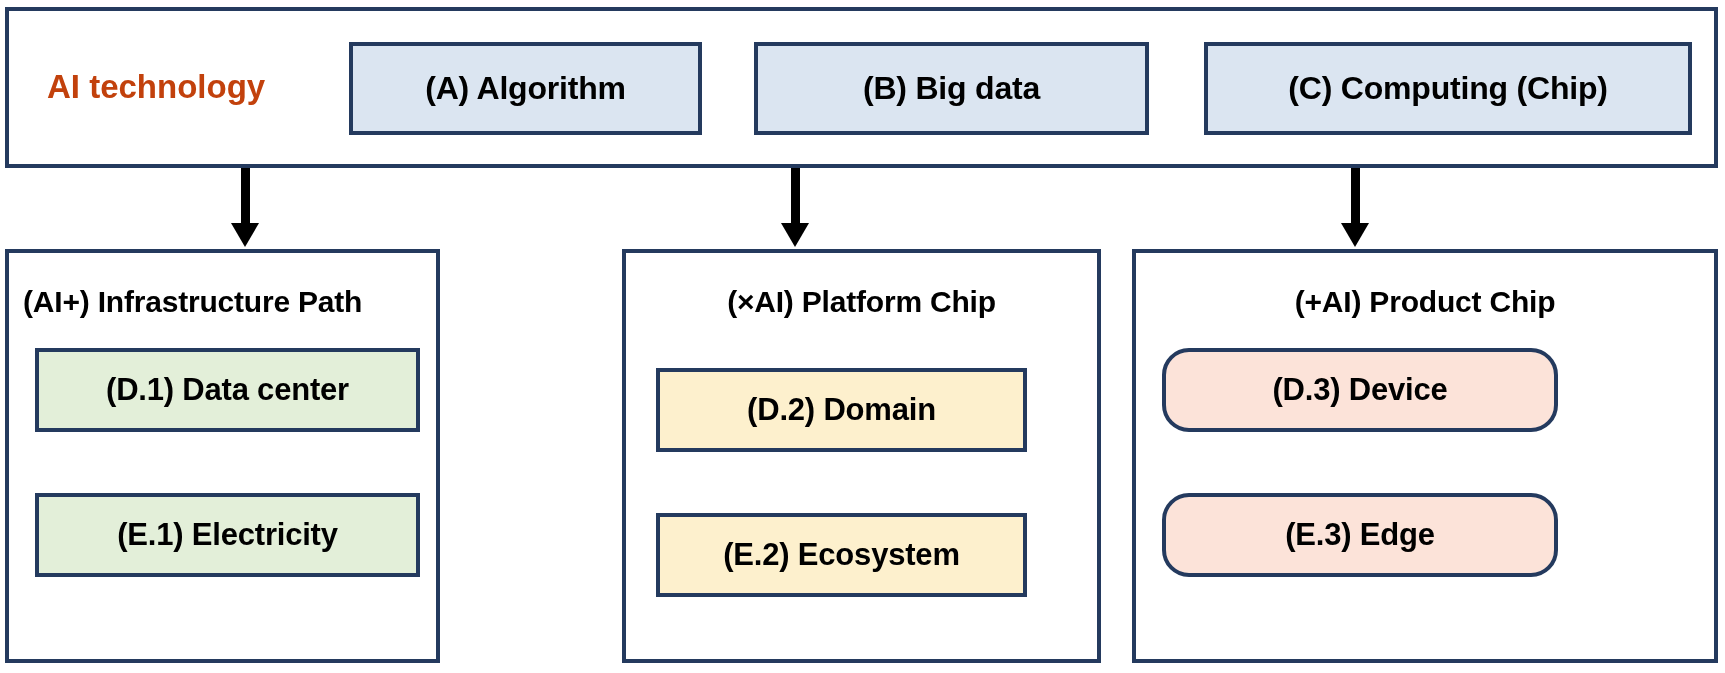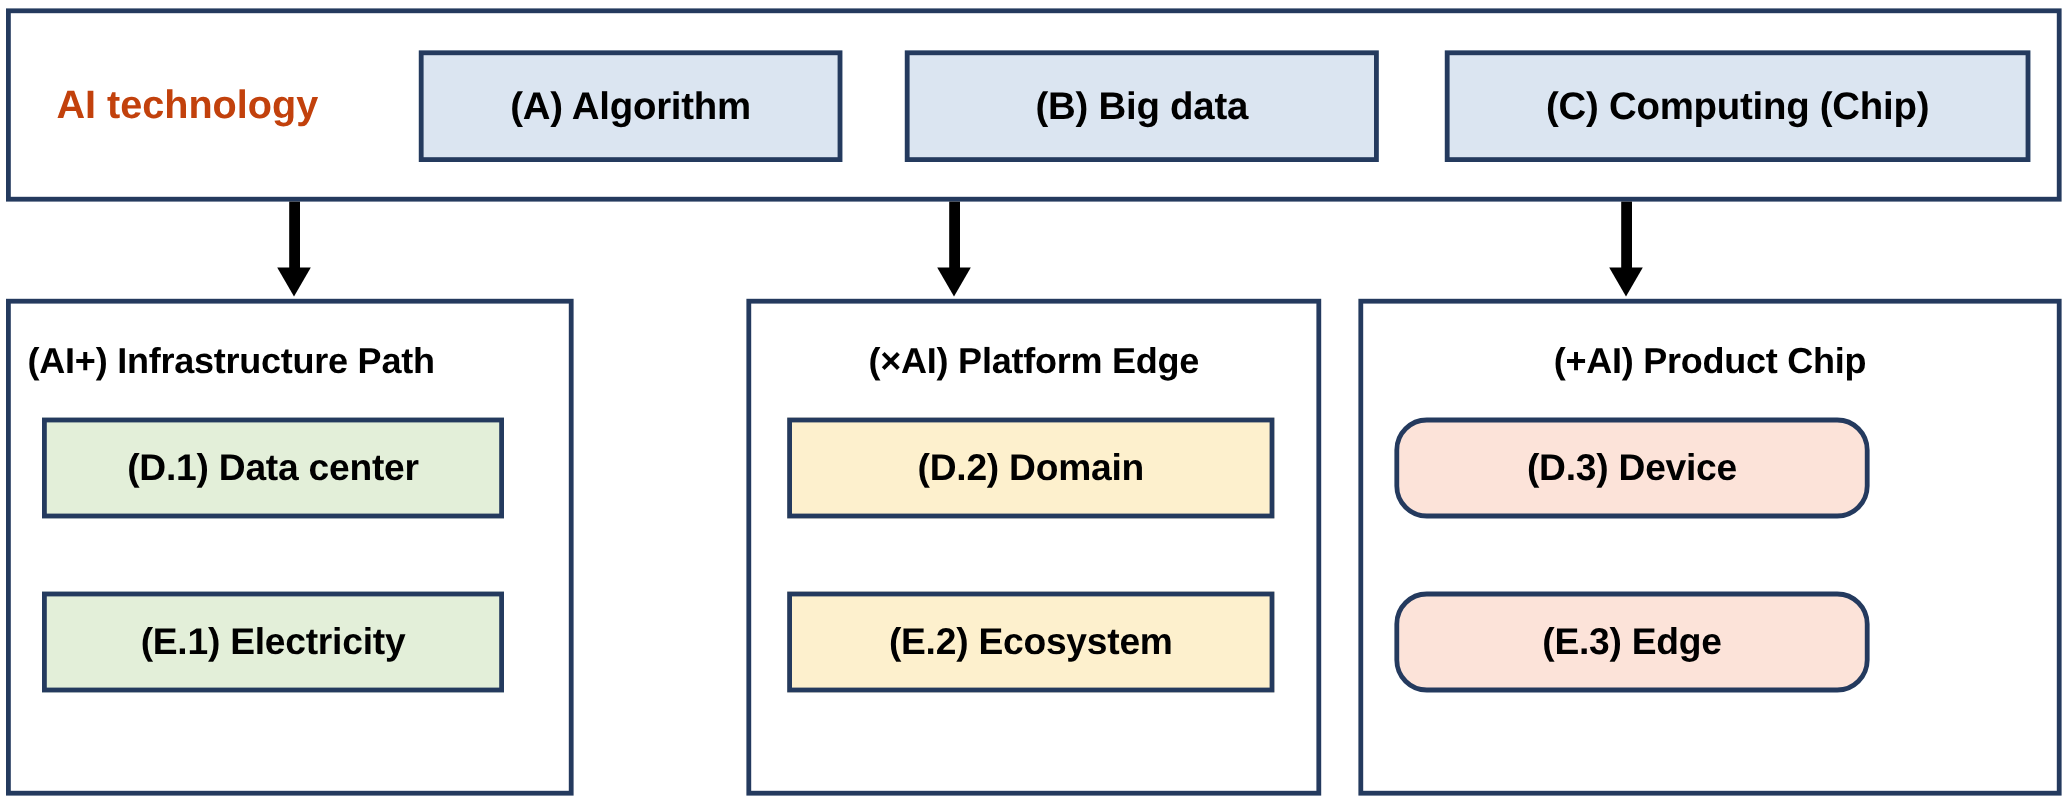--- a/index.html
+++ b/index.html
@@ -97,41 +97,41 @@
   }
   #arrow-infrastructure { left: 241px; }
   #arrow-platform       { left: 791px; }
   #arrow-product        { left: 1351px; }
 
   
   .path-col {
     top: 249px;
     height: 414px;
   }
-  #col-infrastructure { left: 5px;    width: 473px; }
+  #col-infrastructure { left: 5px;    width: 435px; }
   #col-platform       { left: 622px;  width: 479px; }
   #col-product        { left: 1132px; width: 586px; }
 
   .path-title {
     position: absolute;
     top: 32px;
     left: 0;
     right: 0;
     text-align: center;
     font-size: 30px;
   }
   #col-infrastructure .path-title { text-align: left; padding-left: 14px; }
 
   .path-chip {
     left: 26px;
     right: 26px;
     height: 84px;
   }
   #col-infrastructure .path-chip { width: 385px; left: 26px; }
-  #col-platform       .path-chip { width: 406px; left: 30px; }
+  #col-platform       .path-chip { width: 371px; left: 30px; margin-top: 20px; }
   #col-product        .path-chip { width: 396px; left: 26px; border-radius: 27px; }
 
   .path-chip .chip-label { font-size: 31px; }
   .chip-row-d { top: 95px; }
   .chip-row-e { top: 240px; }
 
   .fill-green { background: #e3efd9; }
   .fill-yellow { background: #fdf0cd; }
   .fill-pink  { background: #fce3d9; }
 </style>
@@ -175,21 +175,21 @@
     <div class="chip path-chip chip-row-d fill-green">
       <span class="chip-label">(D.1) Data center</span>
     </div>
 
     <div class="chip path-chip chip-row-e fill-green">
       <span class="chip-label">(E.1) Electricity</span>
     </div>
   </div>
 
   <div class="box path-col" id="col-platform">
-    <div class="path-title">(×AI) Platform Edge</div>
+    <div class="path-title">(×AI) Platform Chip</div>
 
     <div class="chip path-chip chip-row-d fill-yellow">
       <span class="chip-label">(D.2) Domain</span>
     </div>
 
     <div class="chip path-chip chip-row-e fill-yellow">
       <span class="chip-label">(E.2) Ecosystem</span>
     </div>
   </div>
 

